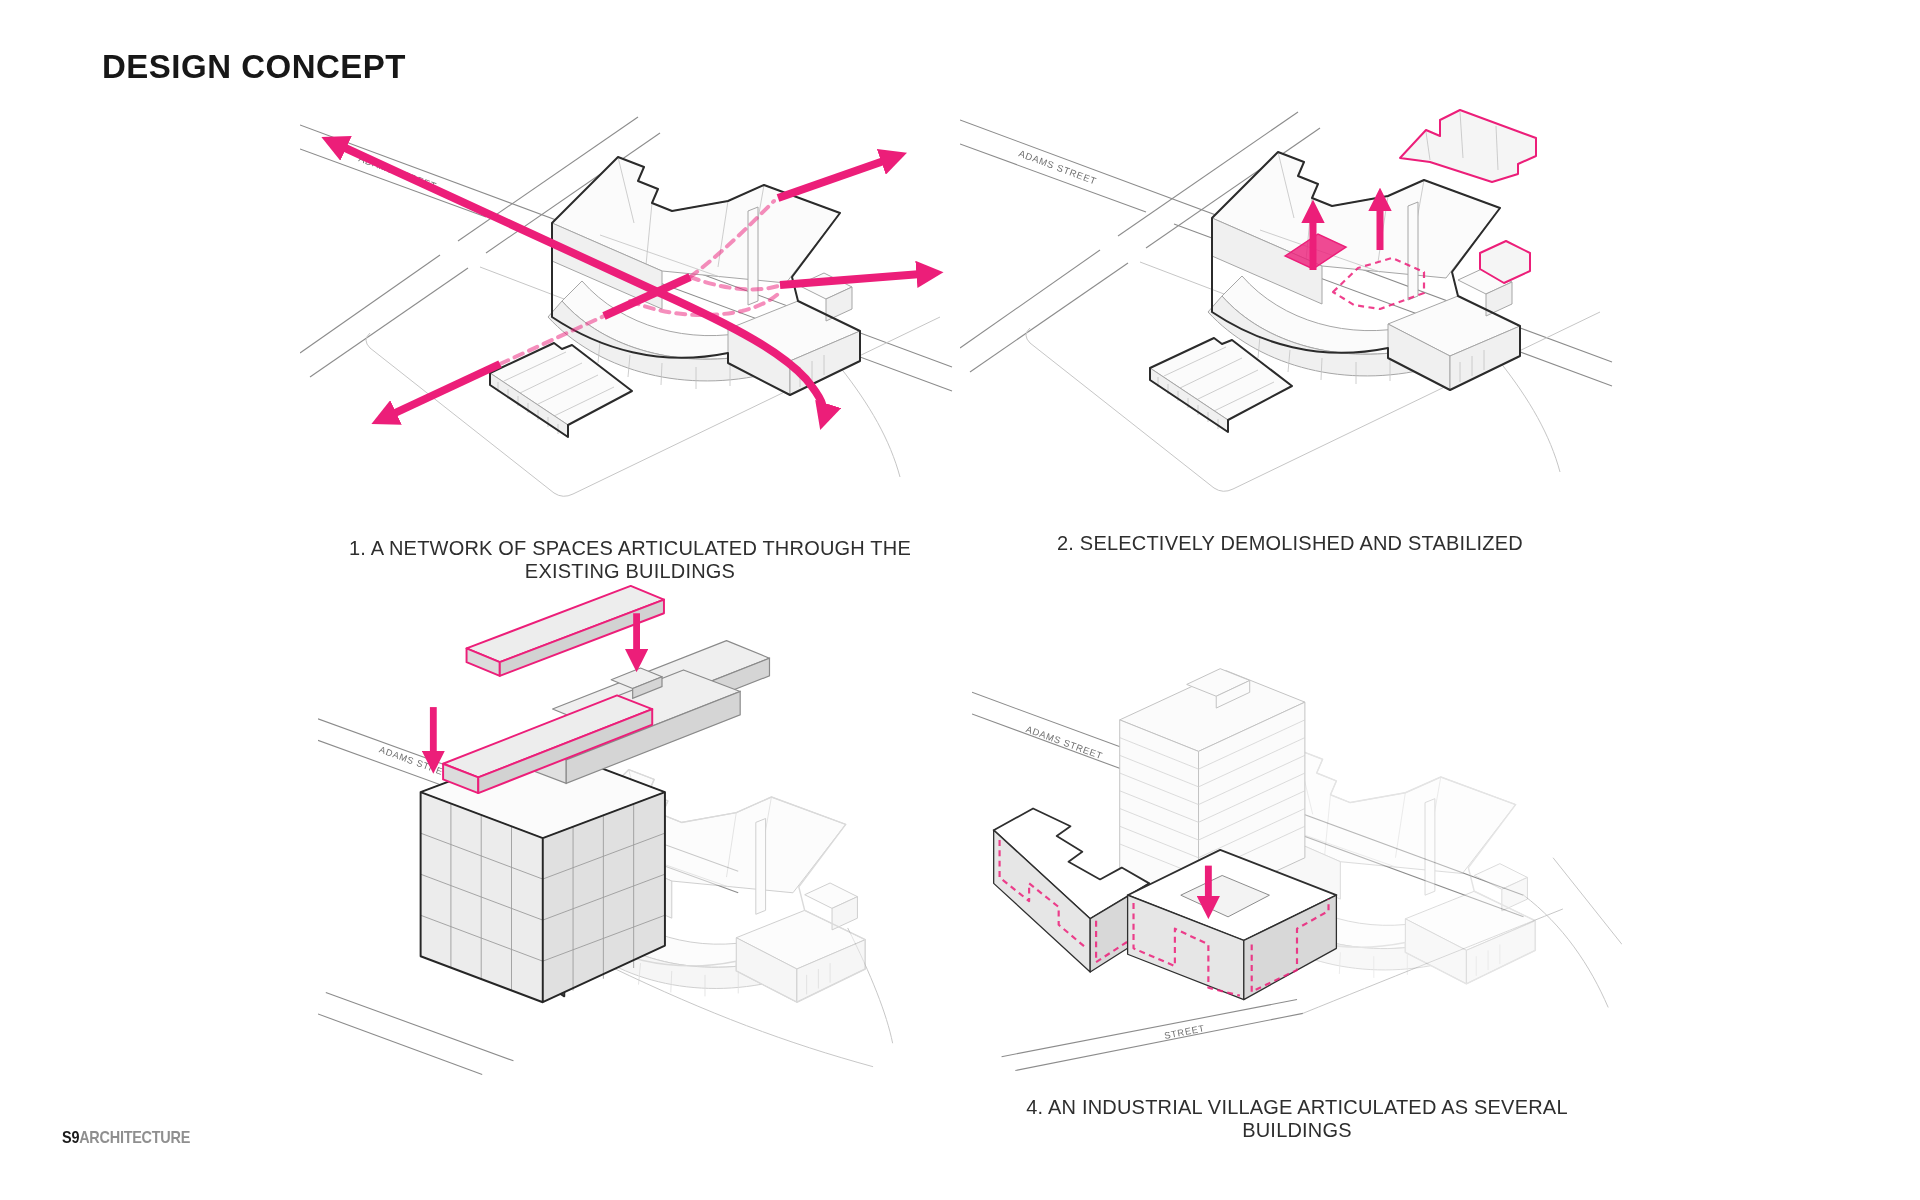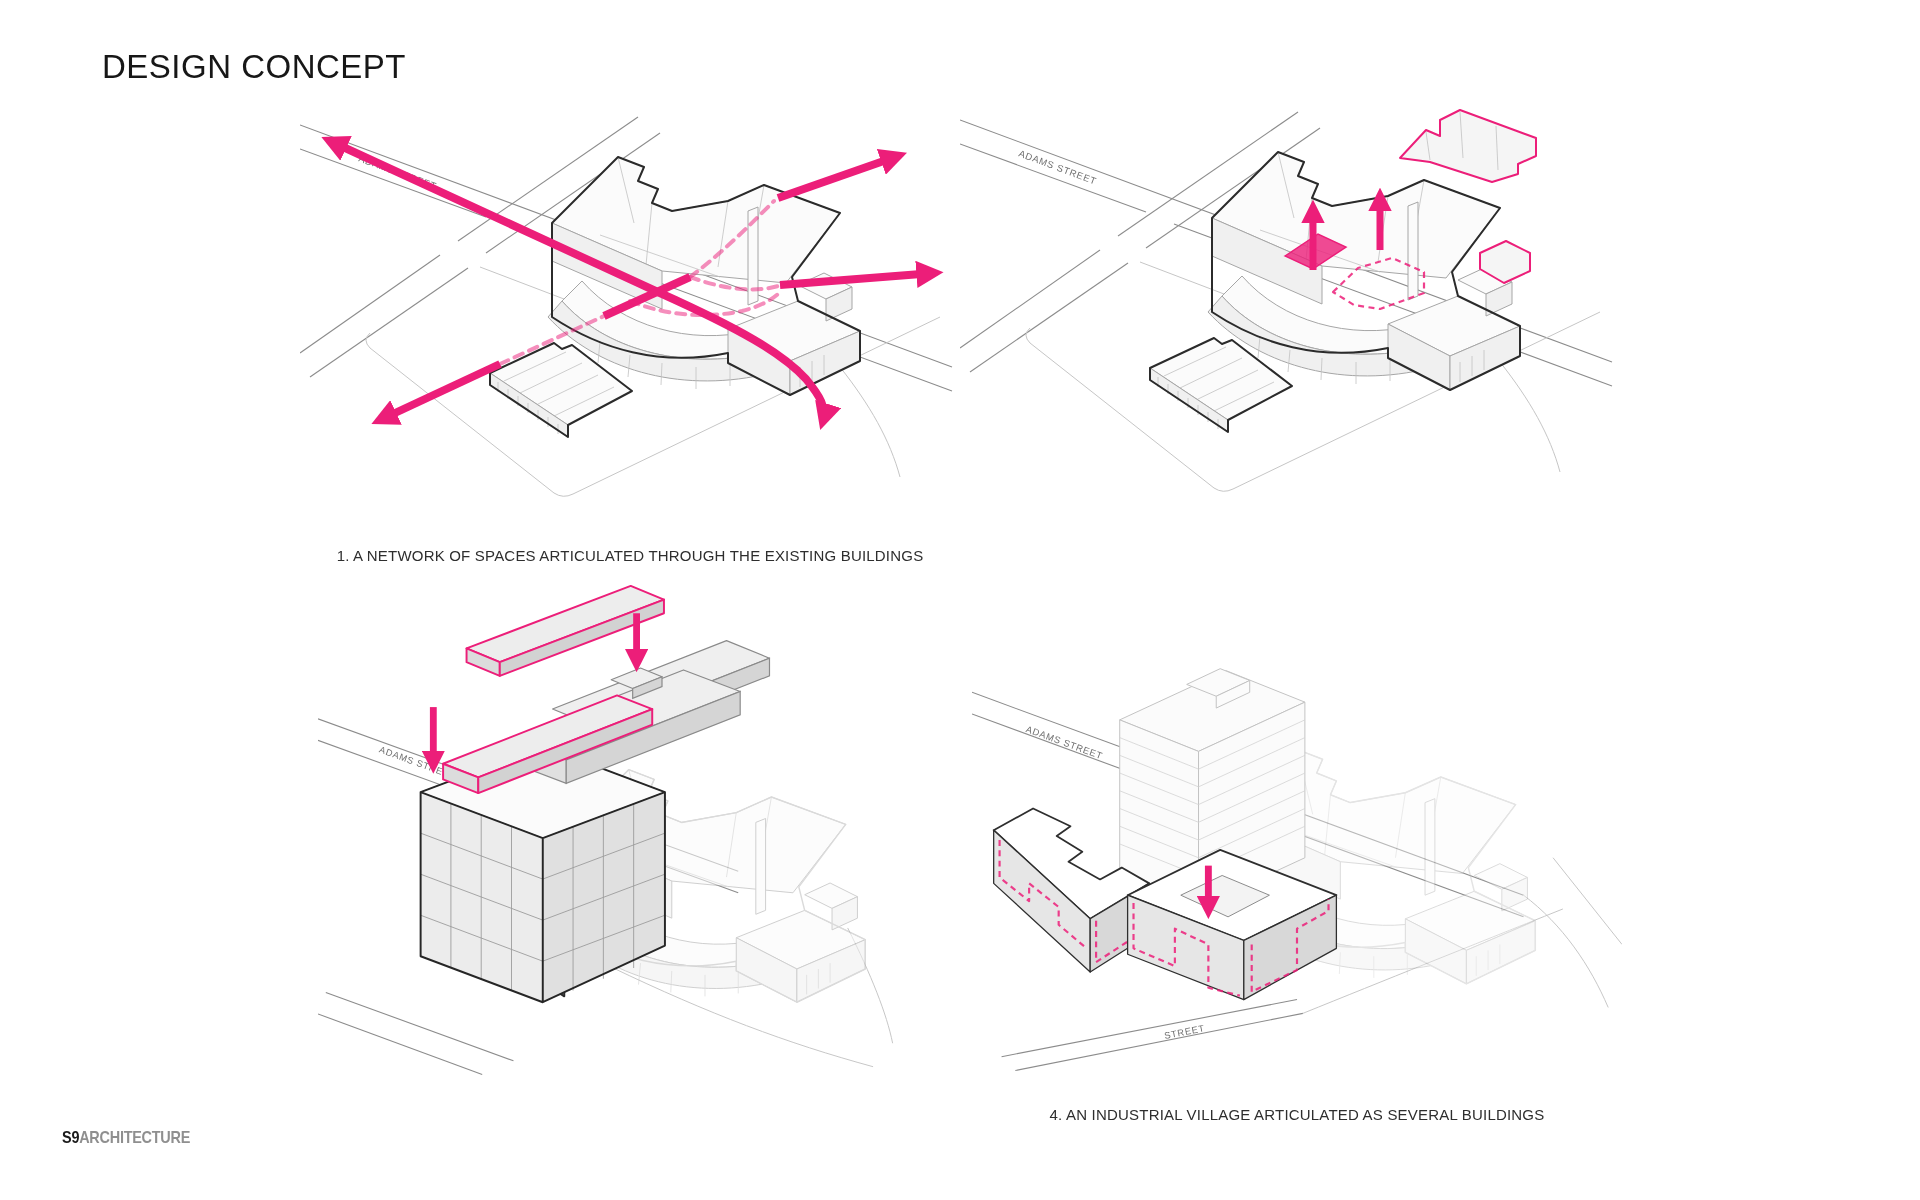--- a/index.html
+++ b/index.html
@@ -2,27 +2,27 @@
 <html style="--accent-pink: #EC1E79; --accent-pink-soft: #F15F9F; --outline-dark: #2b2b2b; --outline-faint: #bdbdbd; --street-line: #8c8c8c; --street-label: #6e6e6e; --logo-gray: #8f8f8f;"><head>
 <meta charset="utf-8">
 <style>
   html,body{margin:0;padding:0;background:#ffffff;}
   body{
     width:1920px;height:1200px;position:relative;overflow:hidden;
     font-family:"Liberation Sans", sans-serif;
   }
   .page-title{
     position:absolute;left:102px;top:48px;
-    font-size:33px;font-weight:400;letter-spacing:.5px;color:#171717;
+    font-size:33px;font-weight:700;letter-spacing:.5px;color:#171717;
   }
   .panel{position:absolute;}
   .panel svg{display:block;width:100%;height:auto;}
   .caption{
-    margin-top:12px;text-align:center;
-    font-size:15px;color:#2e2e2e;letter-spacing:.2px;
+    margin-top:2px;text-align:center;
+    font-size:20px;color:#2e2e2e;letter-spacing:.2px;
   }
   .logo{
     position:absolute;left:62px;top:1128px;
     font-size:17px;font-weight:700;letter-spacing:-.3px;
     transform:scaleX(.85);transform-origin:left center;white-space:nowrap;
   }
   .logo .s9{color:#1b1b1b;}
   .logo .rest{color:var(--logo-gray,#8f8f8f);font-weight:700;}
 
   
@@ -155,20 +155,21 @@
     <g>
       <path class="pkout" d="M440,58 L466,30 L480,36 L480,20 L500,10 L576,38 L576,56 L558,64 L558,74 L532,82 L470,62 Z"></path>
       <path class="fC" d="M466,32 L470,60 M500,12 L503,58 M536,26 L538,70"></path>
       <path class="pkfill" d="M325,156 L358,134 L386,147 L353,169 Z"></path>
       <path class="pk7" marker-end="url(#mh)" d="M353,170 L353,108"></path>
       <path class="pk7" marker-end="url(#mh)" d="M420,150 L420,96"></path>
       <path class="pkdash2" d="M373,192 L398,168 L432,158 L464,172 L464,193 L420,209 L394,205 Z"></path>
       <path class="pkout" d="M520,153 L546,141 L570,153 L570,171 L544,183 L520,169 Z"></path>
     </g>
   </svg>
+  <div class="caption">2. SELECTIVELY DEMOLISHED AND STABILIZED</div>
 </div>
 
 <div class="panel" id="p3" style="left:318px;top:582px;width:645px;">
   <svg viewBox="0 0 660 520">
     <g>
       <path class="st" d="M0,140 L430,296"></path>
       <path class="st" d="M0,162 L430,318"></path>
       <path class="st" d="M8,420 L200,490"></path>
       <path class="st" d="M0,442 L168,504"></path>
       <path class="stf" d="M300,394 C400,442 480,472 568,496"></path>

